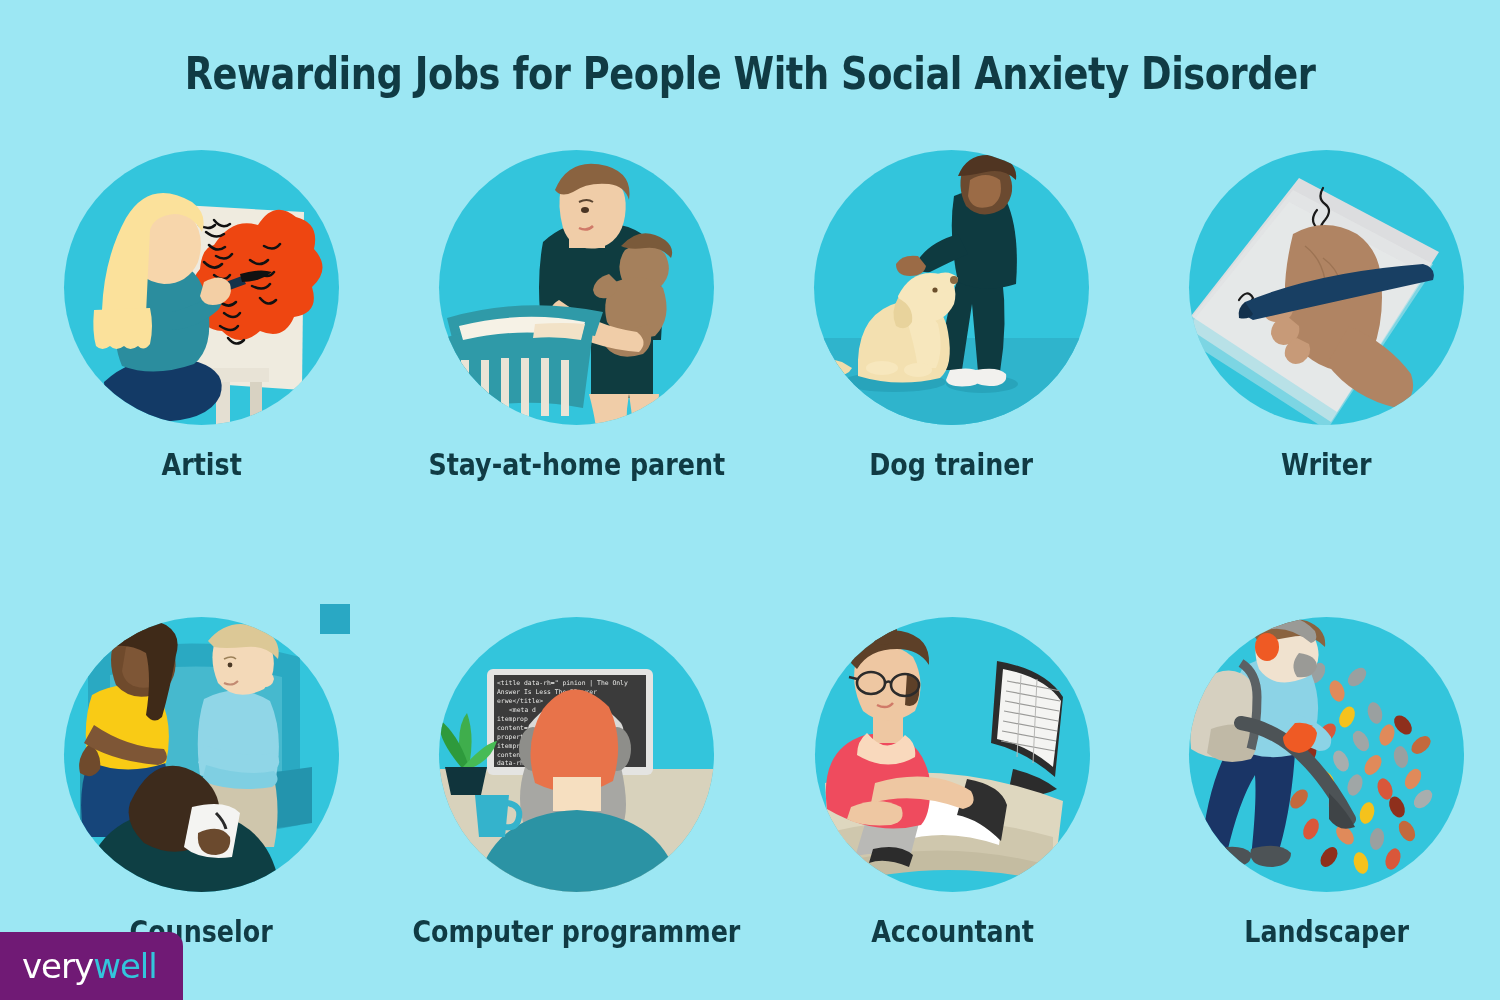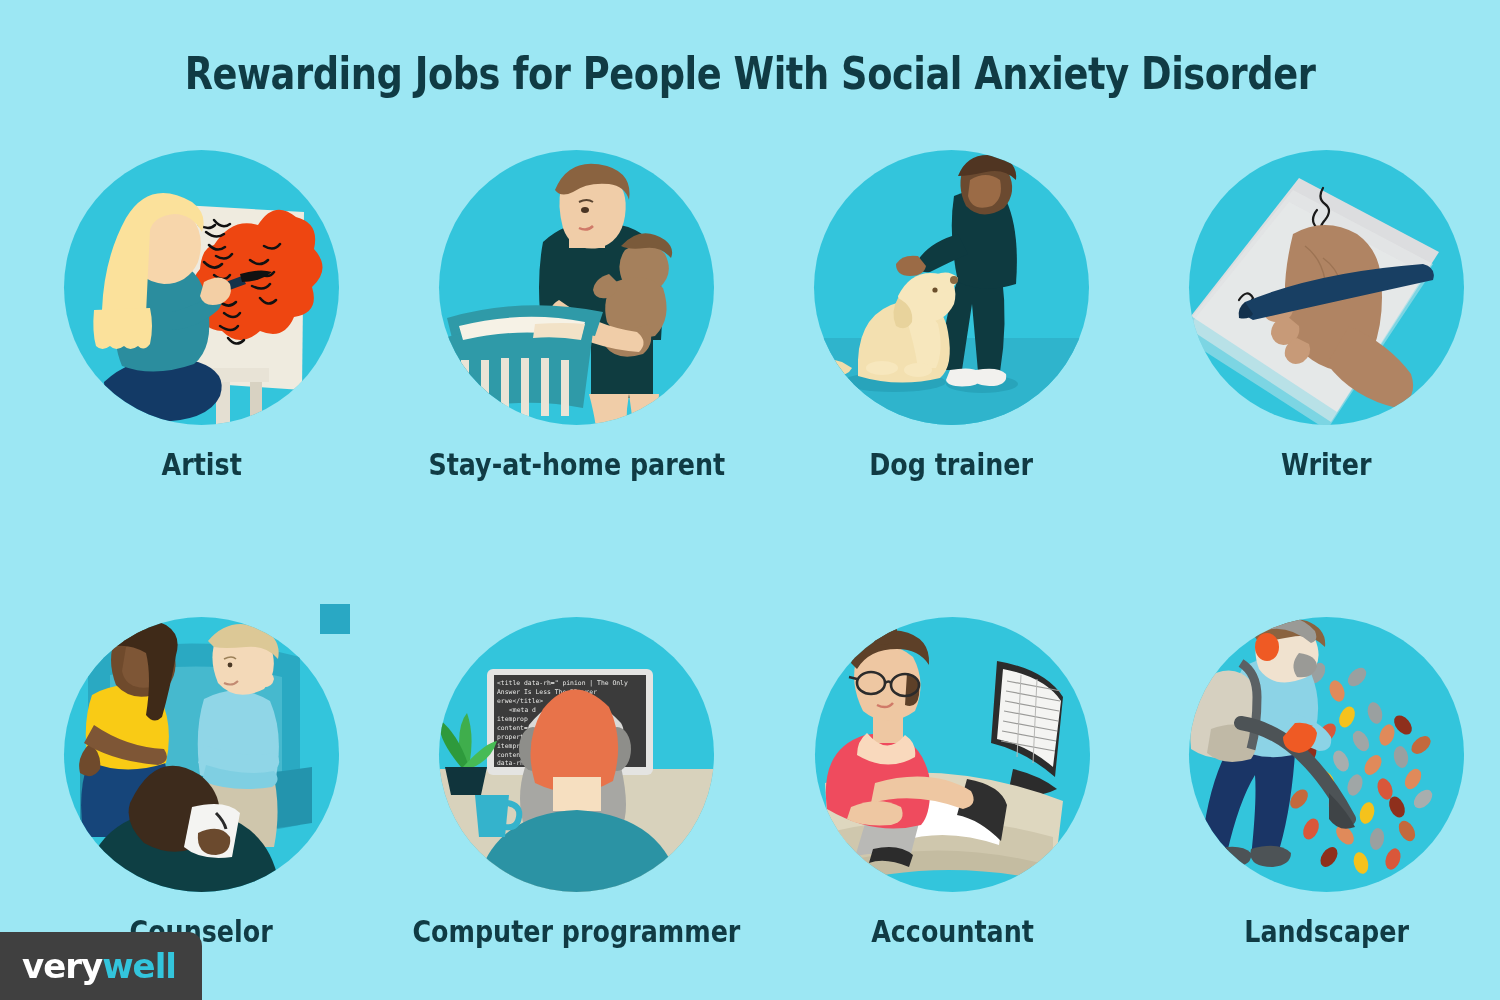--- a/index.html
+++ b/index.html
@@ -42,24 +42,24 @@
 
   
   .square-accent{
     position:absolute;left:320px;top:604px;
     width:30px;height:30px;background:#29a8c4;
   }
 
   
   .logo{
     position:absolute;left:0;bottom:0;
-    background:#404040;
+    background:#701a75;
     border-top-right-radius:14px;
     padding:14px 26px 14px 22px;
-    font-size:34px;font-weight:bold;letter-spacing:-1px;
+    font-size:34px;font-weight:normal;letter-spacing:-1px;
     font-family:"DejaVu Sans","Liberation Sans", sans-serif;
   }
   .logo .very{color:#ffffff;}
   .logo .well{color:#33c5dc;}
 
   svg{display:block;width:100%;height:100%;}
 </style>
 </head>
 <body>
 

